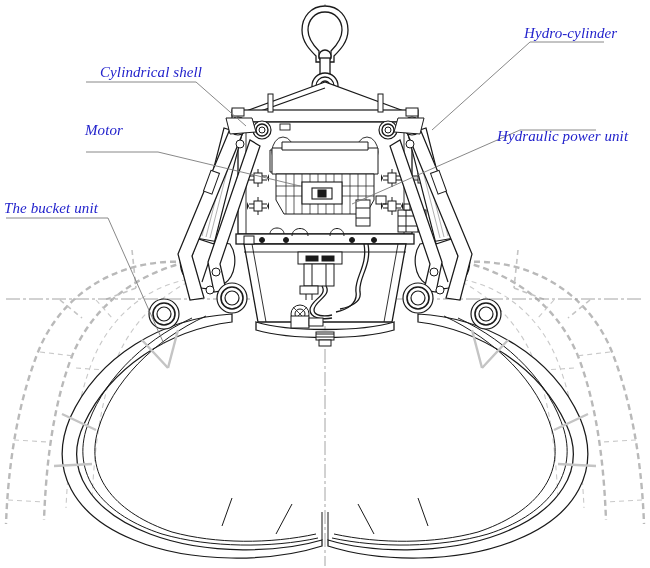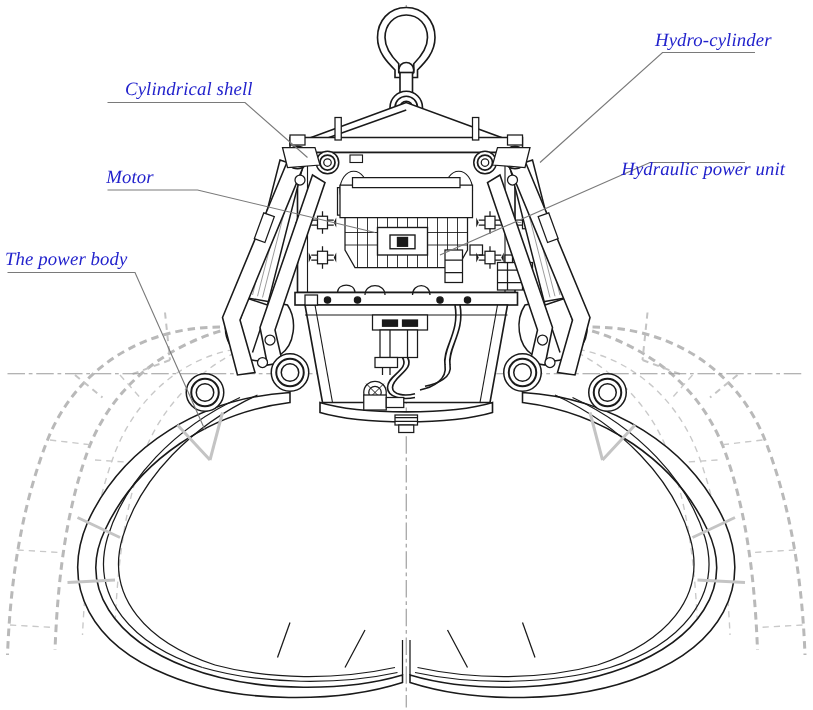--- a/index.html
+++ b/index.html
@@ -294,18 +294,18 @@
   <g fill="none" stroke="#7a7a7a" stroke-width="0.9">
     <path d="M86,82 L196,82 L246,126"></path>
     <path d="M86,152 L158,152 L300,186"></path>
     <path d="M6,218 L108,218 L164,344"></path>
     <path d="M604,42 L530,42 L432,130"></path>
     <path d="M596,130 L520,130 L352,204"></path>
   </g>
 </svg>
 
 <div class="lbl" style="left:84px;top:64px;margin-left:16px;">Cylindrical shell</div>
-<div class="lbl" style="left:85px;top:134px;">Motor</div>
-<div class="lbl" style="left:4px;top:200px;">The power body</div>
+<div class="lbl" style="left:85px;top:122px;">Motor</div>
+<div class="lbl" style="left:4px;top:200px;">The bucket unit</div>
 <div class="lbl" style="left:524px;top:25px;">Hydro-cylinder</div>
 <div class="lbl" style="left:497px;top:112px;margin-top:16px;">Hydraulic power unit</div>
 
 </div>
 
 </body></html>

